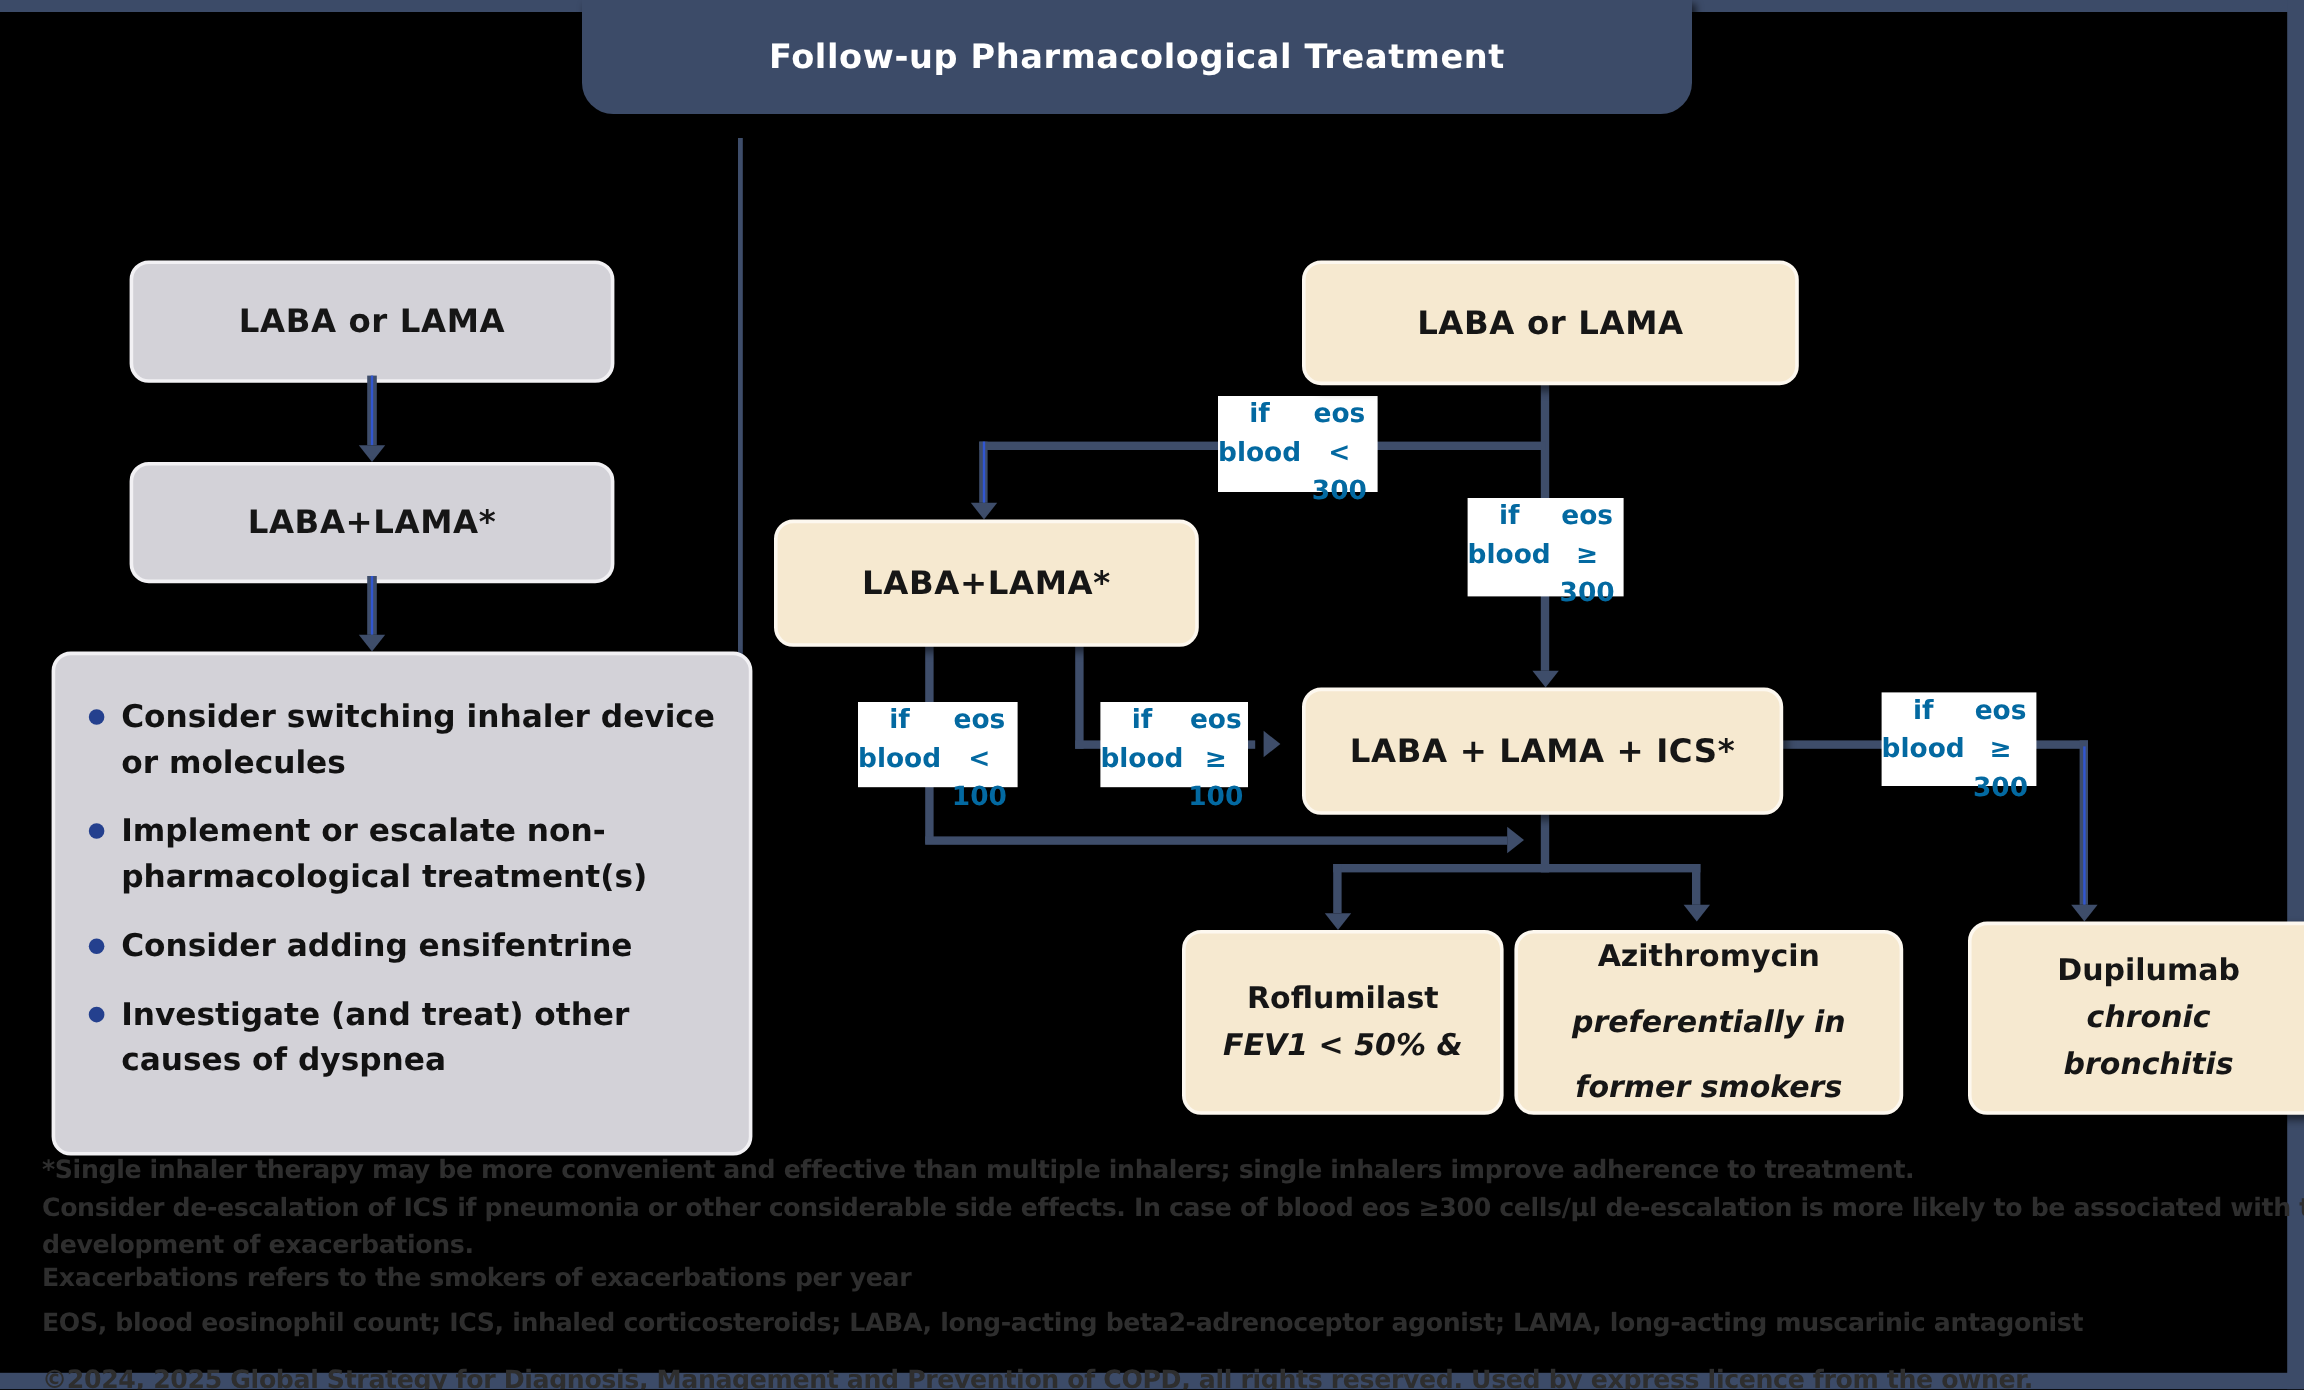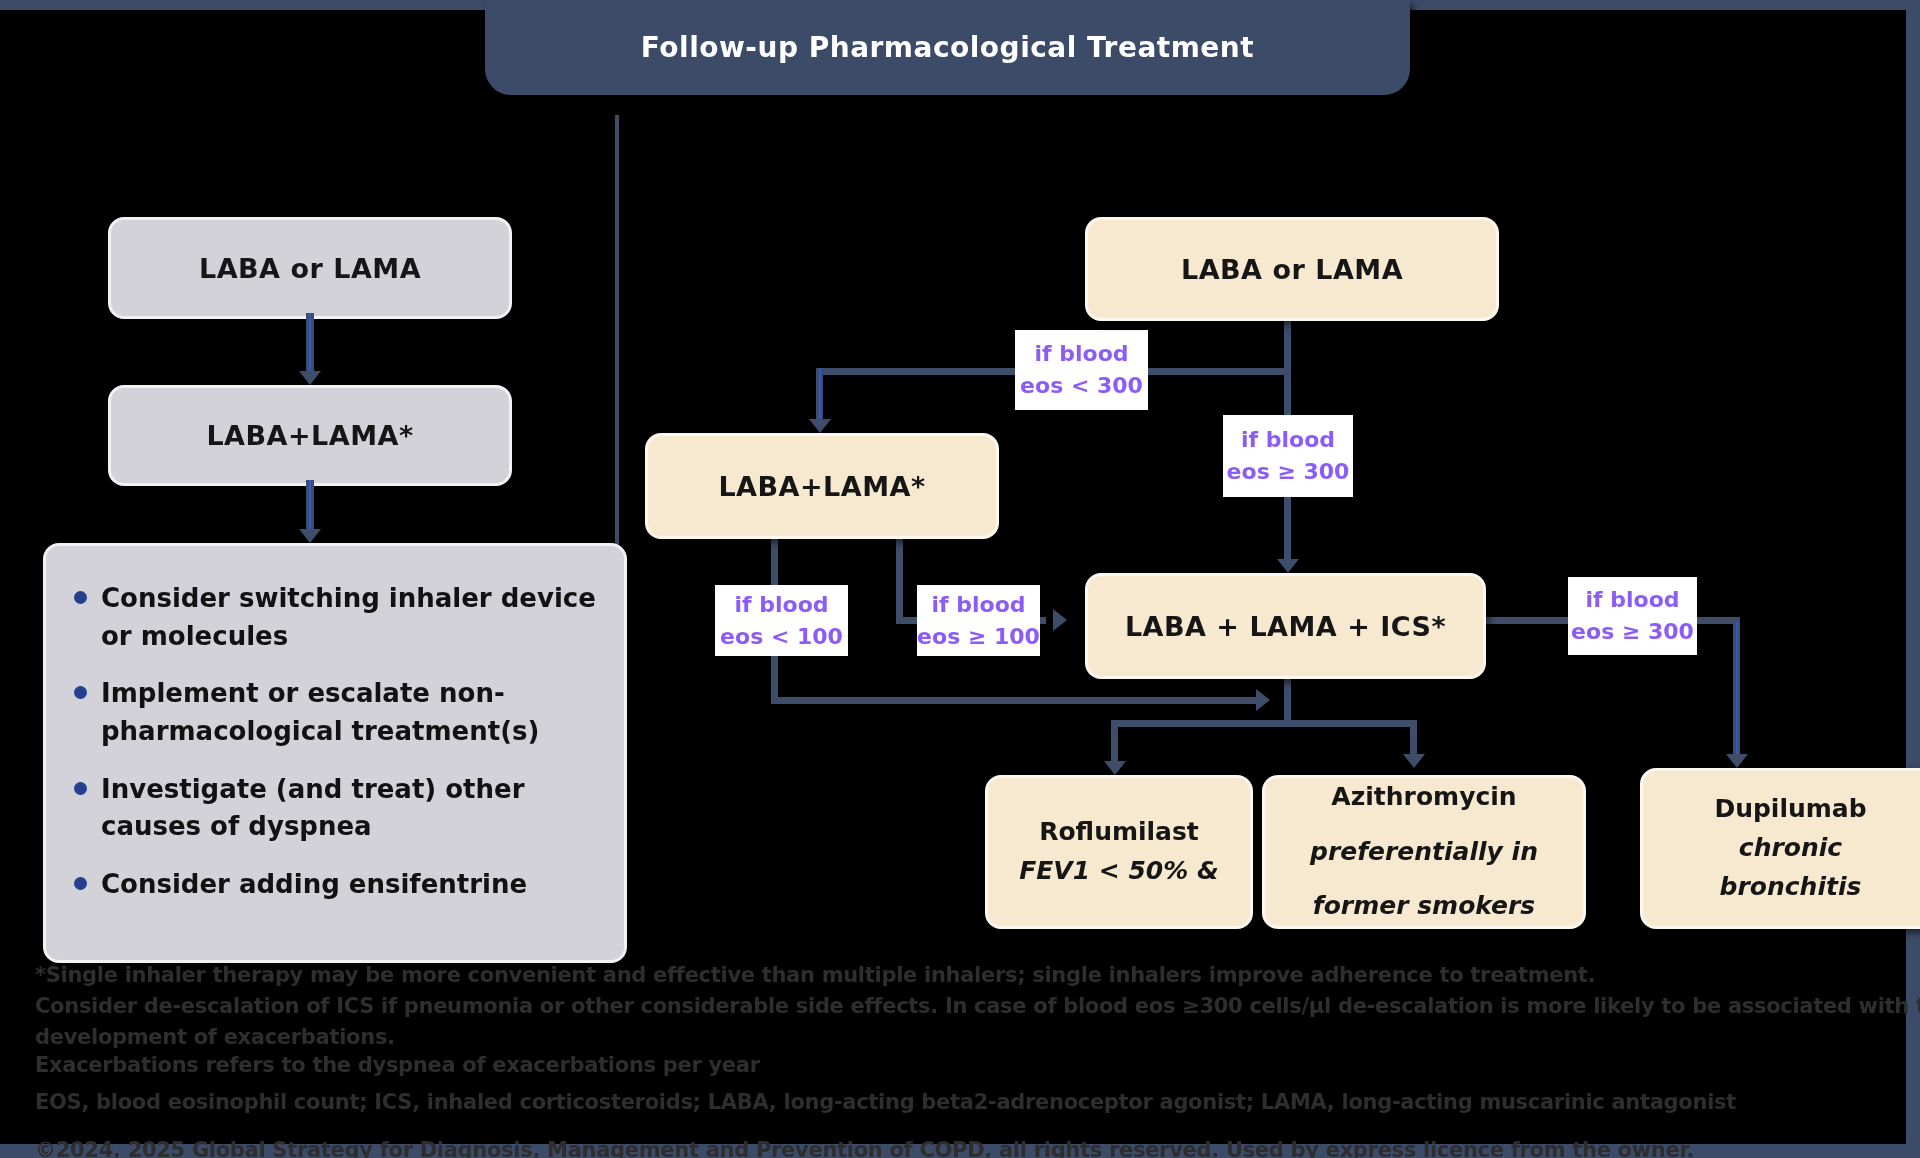--- a/index.html
+++ b/index.html
@@ -31,23 +31,23 @@
     position:absolute; width:0; height:0;
     border-left:11px solid transparent; border-right:11px solid transparent;
     border-top:14px solid #3e4d6a;
   }
   .head-right {
     position:absolute; width:0; height:0;
     border-top:11px solid transparent; border-bottom:11px solid transparent;
     border-left:14px solid #3e4d6a;
   }
   .cond {
-    position:absolute; background:#ffffff; color:#8b5cf6;
+    position:absolute; background:#ffffff; color:#0369a1;
     font-weight:bold; font-size:22px; line-height:1.45; text-align:center;
-    display:flex; flex-direction:column; justify-content:center;
+    display:flex; justify-content:center;
   }
   .bullet-box { align-items:stretch; justify-content:flex-start; padding:34px 20px 10px 28px; }
   .bullet-item { display:flex; gap:14px; margin-bottom:20px; text-align:left; }
   .dot { flex:none; width:13px; height:13px; border-radius:50%; background:#24408e; margin-top:11px; }
   .bullet-text { font-size:26px; font-weight:bold; line-height:1.45; color:#121212; }
   .outcome-title { font-size:25px; line-height:1.55; }
   .outcome-sub { font-size:25px; line-height:1.55; font-style:italic; }
   .footnote {
     position:absolute; left:35px; color:#2e2e2e; font-weight:bold;
     font-size:21px; letter-spacing:-.3px; white-space:nowrap;
@@ -86,25 +86,25 @@
     <div class="bullet-item">
       <span class="dot"></span>
       <span class="bullet-text">Consider switching inhaler device or molecules</span>
     </div>
     <div class="bullet-item">
       <span class="dot"></span>
       <span class="bullet-text">Implement or escalate non-pharmacological treatment(s)</span>
     </div>
     <div class="bullet-item">
       <span class="dot"></span>
-      <span class="bullet-text">Investigate (and treat) other causes of dyspnea</span>
+      <span class="bullet-text">Consider adding ensifentrine</span>
     </div>
     <div class="bullet-item">
       <span class="dot"></span>
-      <span class="bullet-text">Consider adding ensifentrine</span>
+      <span class="bullet-text">Investigate (and treat) other causes of dyspnea</span>
     </div>
   </div>
 
   <div class="lineV" style="left:1284px;top:315px;width:7px;height:244px;"></div>
   <div class="head-down" style="left:1277px;top:559px;"></div>
 
   <div class="lineH" style="left:816px;top:368px;width:472px;height:7px;"></div>
   <div class="lineV" style="left:816px;top:368px;width:7px;height:51px;"></div>
   <div class="core" style="left:819px;top:368px;width:2px;height:51px;"></div>
   <div class="head-down" style="left:809px;top:419px;"></div>
@@ -173,17 +173,17 @@
   </div>
   <div class="box beige" style="left:1608px;top:768px;width:295px;height:155px;margin-left:32px;">
     <div class="outcome-title">Dupilumab</div>
     <div class="outcome-sub">chronic</div>
     <div class="outcome-sub">bronchitis</div>
   </div>
 
   <div class="footnote" style="top:963px;">*Single inhaler therapy may be more convenient and effective than multiple inhalers; single inhalers improve adherence to treatment.</div>
   <div class="footnote" style="top:994px;">Consider de-escalation of ICS if pneumonia or other considerable side effects. In case of blood eos ≥300 cells/µl de-escalation is more likely to be associated with the</div>
   <div class="footnote" style="top:1025px;">development of exacerbations.</div>
-  <div class="footnote" style="top:1053px;">Exacerbations refers to the dyspnea of exacerbations per year</div>
+  <div class="footnote" style="top:1053px;">Exacerbations refers to the smokers of exacerbations per year</div>
   <div class="footnote" style="top:1090px;">EOS, blood eosinophil count; ICS, inhaled corticosteroids; LABA, long-acting beta2-adrenoceptor agonist; LAMA, long-acting muscarinic antagonist</div>
   <div class="footnote" style="top:1138px;">©2024, 2025 Global Strategy for Diagnosis, Management and Prevention of COPD, all rights reserved. Used by express licence from the owner.</div>
 
 </div>
 
 </body></html>

